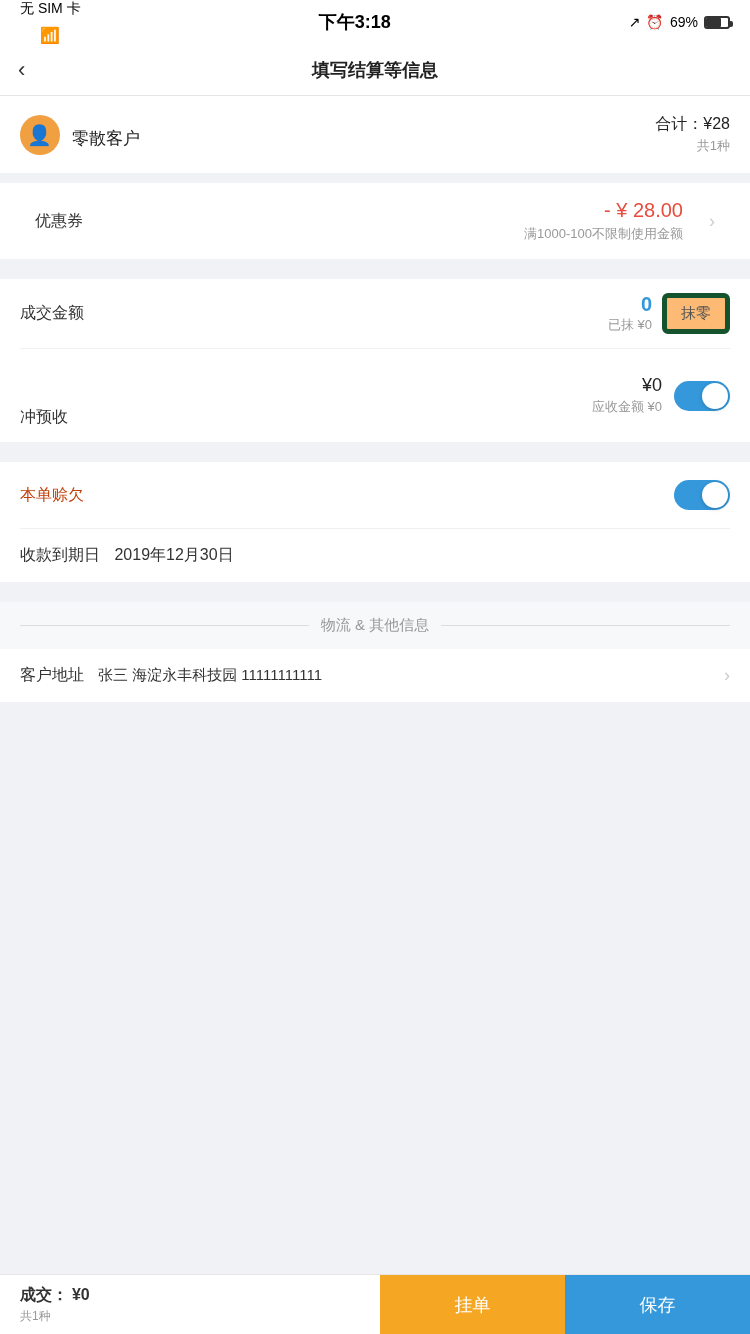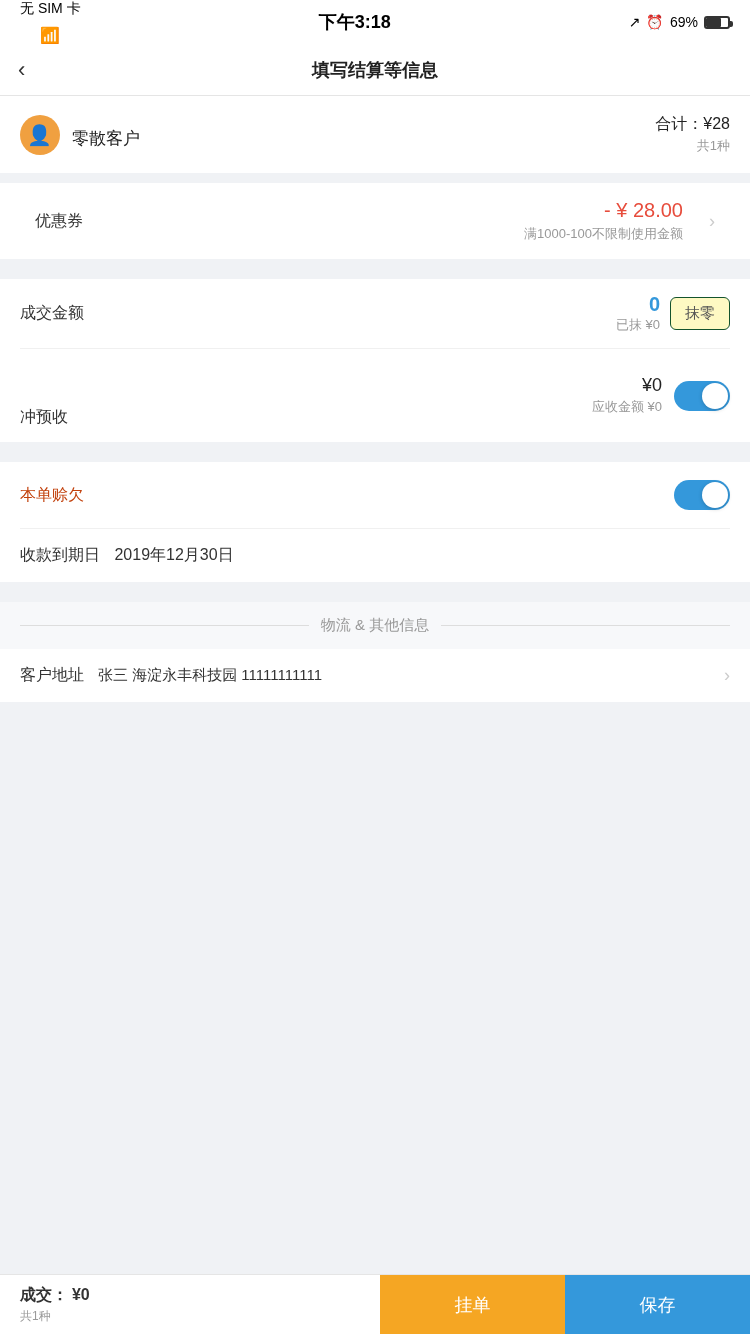--- a/index.html
+++ b/index.html
@@ -122,26 +122,26 @@
       padding: 14px 20px;
       display: flex;
       align-items: center;
       justify-content: space-between;
     }
     .deal-label { font-size: 16px; color: #333; }
     .deal-right { display: flex; align-items: center; gap: 10px; }
     .deal-amount { font-size: 20px; color: #3498db; font-weight: 600; }
     .deal-already { font-size: 13px; color: #999; }
     .round-off-btn {
-      border: 1px solid #14532d;
+      border: 5px solid #14532d;
       border-radius: 6px;
       padding: 6px 14px;
       font-size: 15px;
       color: #555;
-      background: #fef9c3;
+      background: #fdba74;
       cursor: pointer;
     }
     .deal-amount-col { text-align: right; }
 
     
     .prepay-row {
       background: #fff;
       padding: 14px 20px;
       display: flex;
       align-items: center;

